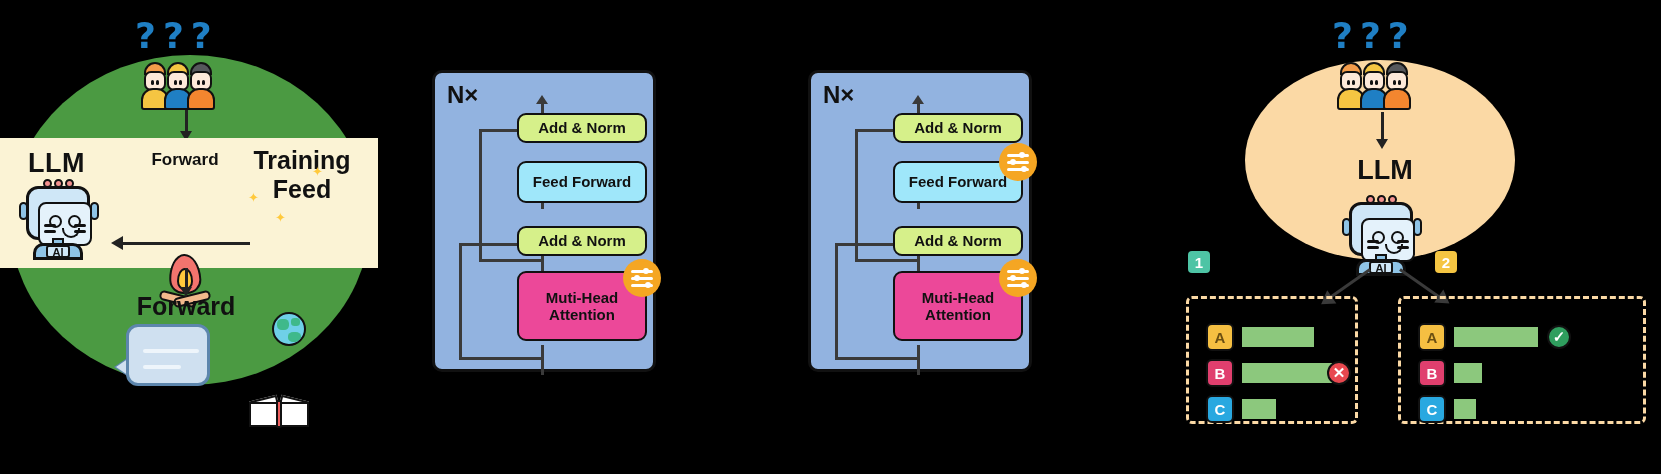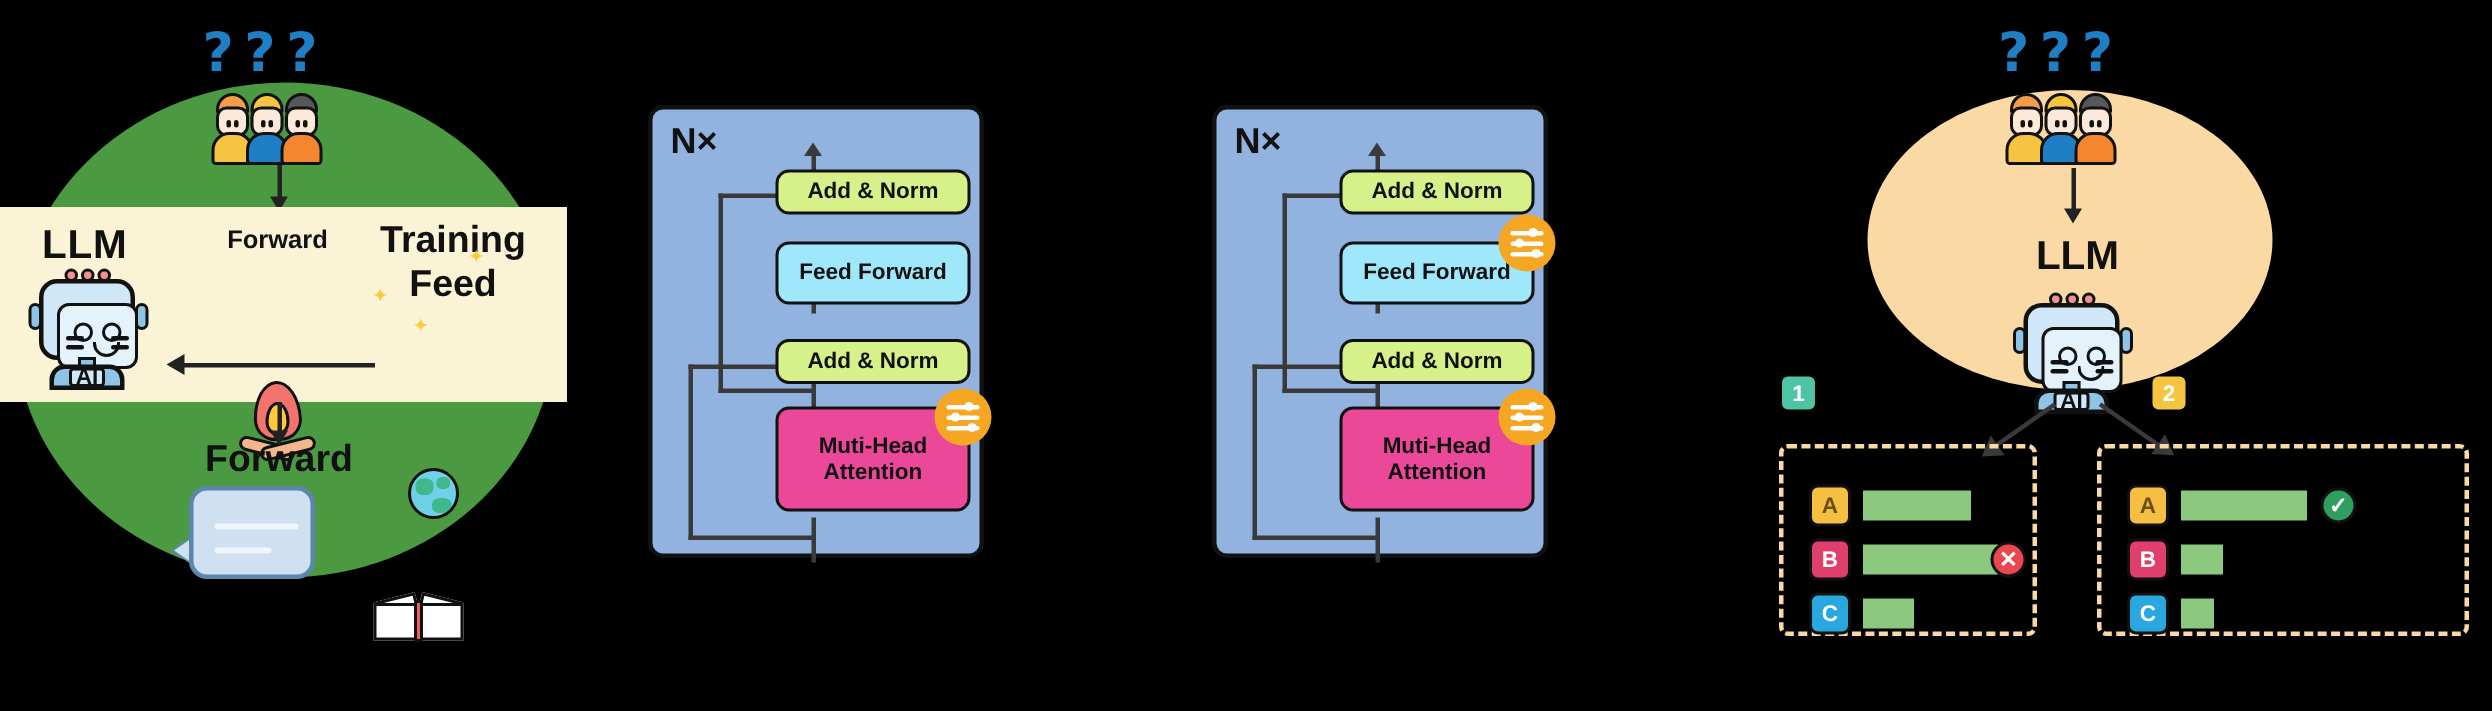--- a/index.html
+++ b/index.html
@@ -41,21 +41,21 @@
   .robot{position:relative;width:74px;height:82px;}
   .r-head{position:absolute;left:4px;top:8px;width:64px;height:54px;background:#cfe7f7;border:3px solid #111;border-radius:12px;box-sizing:border-box;}
   .r-screen{position:absolute;left:9px;top:13px;width:54px;height:44px;background:#e4f2fb;border:2.5px solid #111;border-radius:8px;box-sizing:border-box;}
   .r-eye{position:absolute;top:11px;width:9px;height:9px;border:2.5px solid #111;border-radius:50%;background:#e4f2fb;}
   .r-smile{position:absolute;left:22px;top:24px;width:14px;height:8px;border:2.5px solid #111;border-top:none;border-radius:0 0 10px 10px;}
   .r-whisk{position:absolute;height:2.5px;background:#111;border-radius:2px;}
   .r-ear{position:absolute;top:24px;width:9px;height:18px;background:#8fc4e6;border:2.5px solid #111;border-radius:5px;box-sizing:border-box;}
   .r-ant{position:absolute;top:1px;width:9px;height:9px;background:#f3918e;border:2.5px solid #111;border-radius:50%;box-sizing:border-box;}
   .r-neck{position:absolute;left:30px;top:60px;width:12px;height:8px;background:#8fc4e6;border:2.5px solid #111;box-sizing:border-box;}
   .r-torso{position:absolute;left:11px;top:65px;width:50px;height:17px;background:#8fc4e6;border:3px solid #111;border-radius:10px 10px 0 0;box-sizing:border-box;}
-  .r-ai{position:absolute;left:24px;top:67px;width:24px;height:13px;background:#cfe7f7;border:2.5px solid #111;border-radius:3px;font-size:15px;font-weight:700;color:#111;box-sizing:border-box;text-align:right;}
+  .r-ai{position:absolute;left:24px;top:67px;width:24px;height:13px;background:#cfe7f7;border:2.5px solid #111;border-radius:3px;font-size:11px;font-weight:700;color:#111;box-sizing:border-box;text-align:right;}
 
   
   .fire{position:relative;width:62px;height:62px;}
   .f-flame{position:absolute;left:14px;top:0px;width:32px;height:40px;background:#f3746e;border:2.5px solid #111;border-radius:50% 50% 45% 45%/65% 65% 35% 35%;box-sizing:border-box;transform:rotate(-3deg);}
   .f-inner{position:absolute;left:22px;top:14px;width:16px;height:22px;background:#ffc93c;border:2.5px solid #111;border-radius:50% 50% 45% 45%/60% 60% 40% 40%;box-sizing:border-box;}
   .f-log{position:absolute;height:10px;background:#f2b88c;border:2.5px solid #111;border-radius:5px;box-sizing:border-box;}
 
   
   .globe{position:relative;width:34px;height:34px;background:#6fd0e8;border:2.5px solid #111;border-radius:50%;box-sizing:border-box;overflow:hidden;}
   .g-land{position:absolute;background:#3fb98b;border-radius:40%;}

